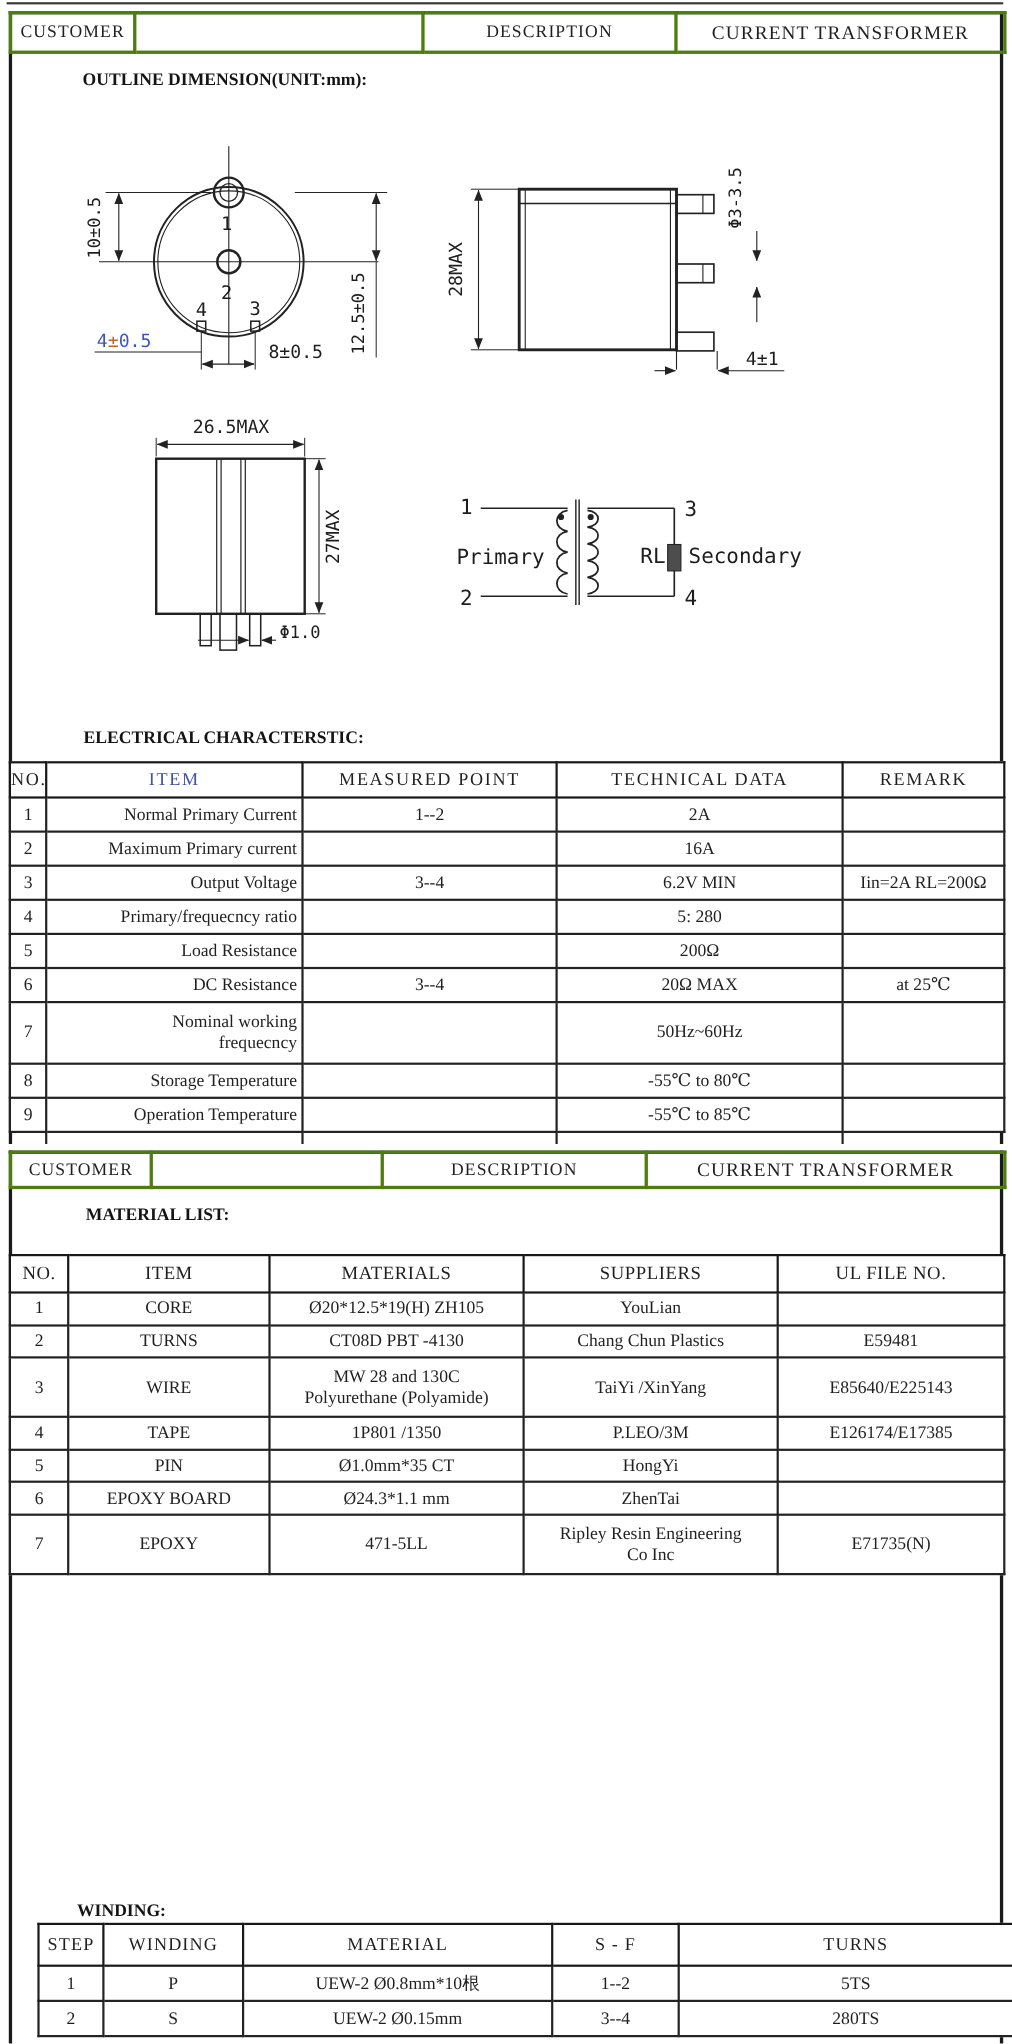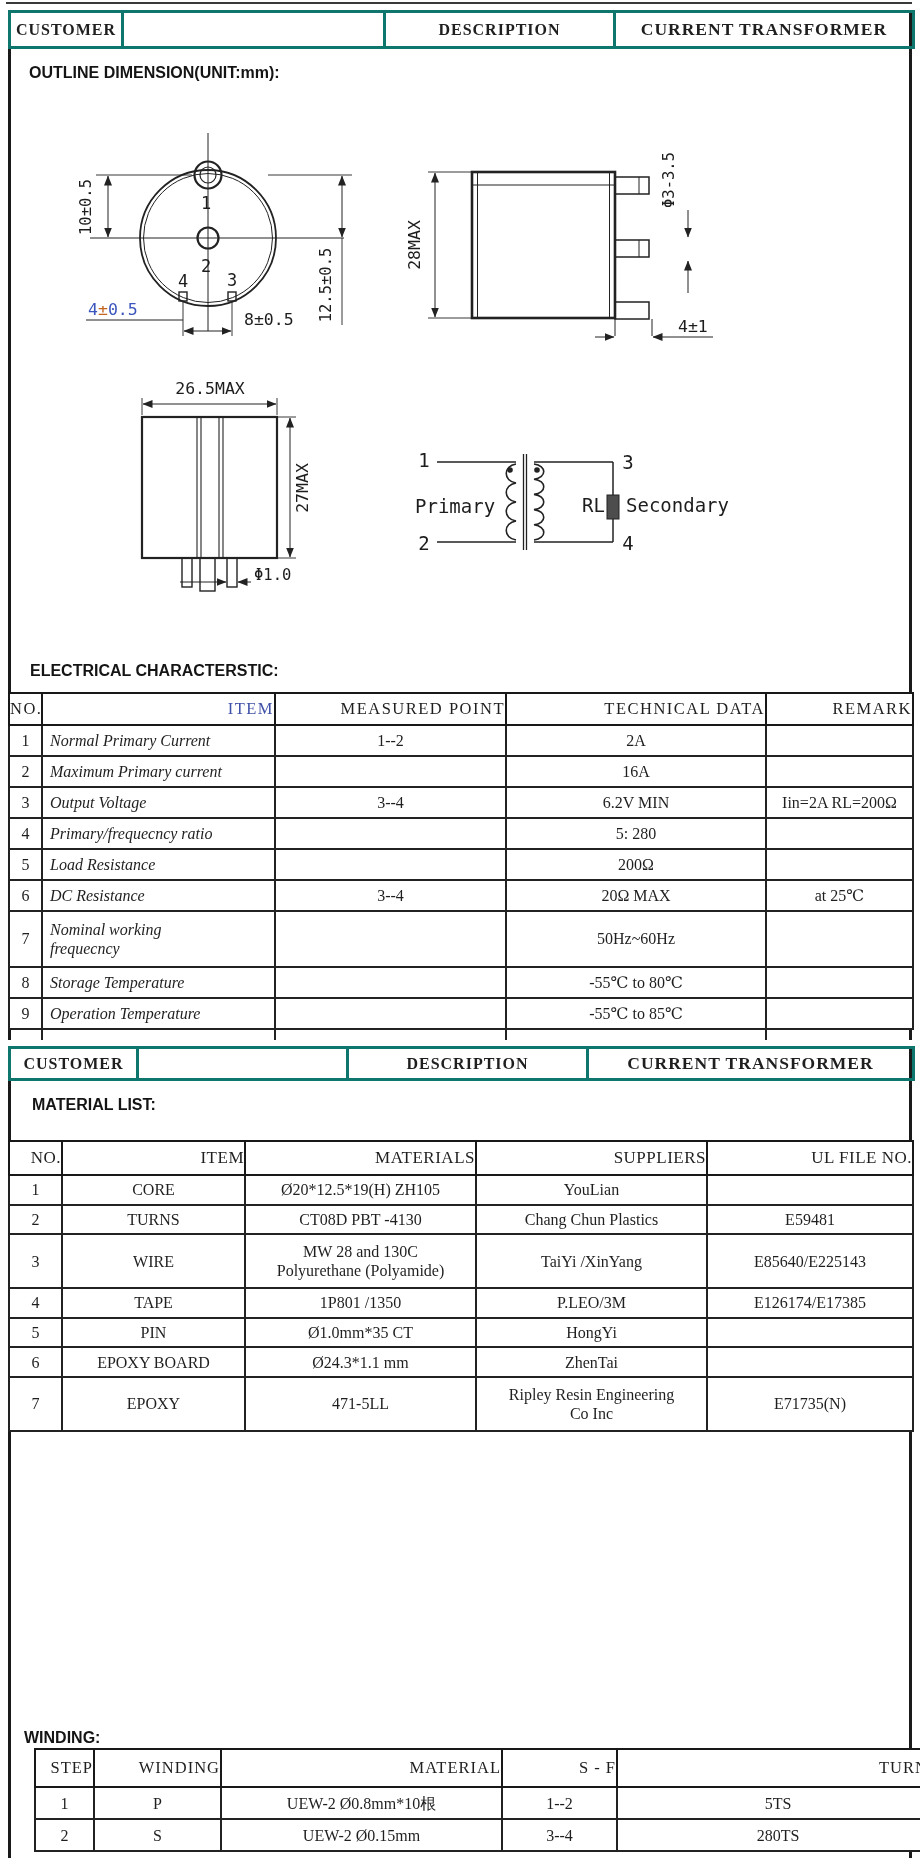--- a/index.html
+++ b/index.html
@@ -8,38 +8,38 @@
     position:relative; width:920px; height:1858px; background:#ffffff;
     overflow:hidden; color:#1f1f1f;
     font-family:"Liberation Serif","DejaVu Serif",serif;
   }
   .topline { position:absolute; left:6px; top:2px; width:906px; border-top:2.5px solid #3a3a3a; }
   .outer { position:absolute; left:8px; width:904px; border:3px solid #1a1a1a; border-bottom:none; }
   #outer1 { top:10px; height:1030px; }
   #outer2 { top:1046px; height:812px; }
 
   table.hdr { position:absolute; left:8px; width:904px; border-collapse:collapse; table-layout:fixed; }
-  .hdr td { border:3px solid #0f766e; text-align:center; vertical-align:middle;
-            font-size:16px; letter-spacing:1px; white-space:nowrap; overflow:hidden;font-weight:bold; }
+  .hdr td { border:3px solid #4d7c0f; text-align:center; vertical-align:middle;
+            font-size:16px; letter-spacing:1px; white-space:nowrap; overflow:hidden; }
   #hdr1 { top:10px; } #hdr1 td { height:36px; }
   #hdr2 { top:1046px; } #hdr2 td { height:32px; }
   .hdr td.product { font-size:17.5px; }
 
-  .title { position:absolute; font-family:Liberation Sans, sans-serif; font-weight:bold;
-           font-size:16px; letter-spacing:0px; color:#141414; white-space:nowrap; }
+  .title { position:absolute; font-family:Liberation Serif, serif; font-weight:bold;
+           font-size:16px; letter-spacing:0px; color:#141414; white-space:nowrap;margin-left:46px; }
 
   table.grid { position:absolute; left:8px; width:904px; border-collapse:collapse;
                table-layout:fixed; background:#fff; }
   .grid th { border:2.5px solid #181818; font-weight:normal; font-size:16.5px;
-             text-align:right; vertical-align:middle; }
+             text-align:center; vertical-align:middle; }
   .grid td { border:2px solid #222222; font-size:16px; text-align:center;
              vertical-align:middle; white-space:pre-line; padding:1px 4px; line-height:19px; }
   #elec { top:692px; height:338px; }
   #elec th { height:32px; letter-spacing:1.5px; }
-  #elec td:nth-child(2) { text-align:left; padding-left:7px;font-style:italic; }
+  #elec td:nth-child(2) { text-align:right; padding-left:7px; }
   #elec th:nth-child(2) { color:#3f51a8; }
   #mat  { top:1140px; height:292px; }
   #mat th { height:34px; font-size:17px; letter-spacing:0.5px; }
   #wind { top:1748px; height:104px;margin-left:26px; }
   #wind th { height:38px; letter-spacing:1px; }
 
   .stub { position:absolute; left:8px; width:904px; }
   .stub span { position:absolute; top:0; bottom:0; border-left:2px solid #222; }
 
   svg.drw { position:absolute; overflow:visible; }

